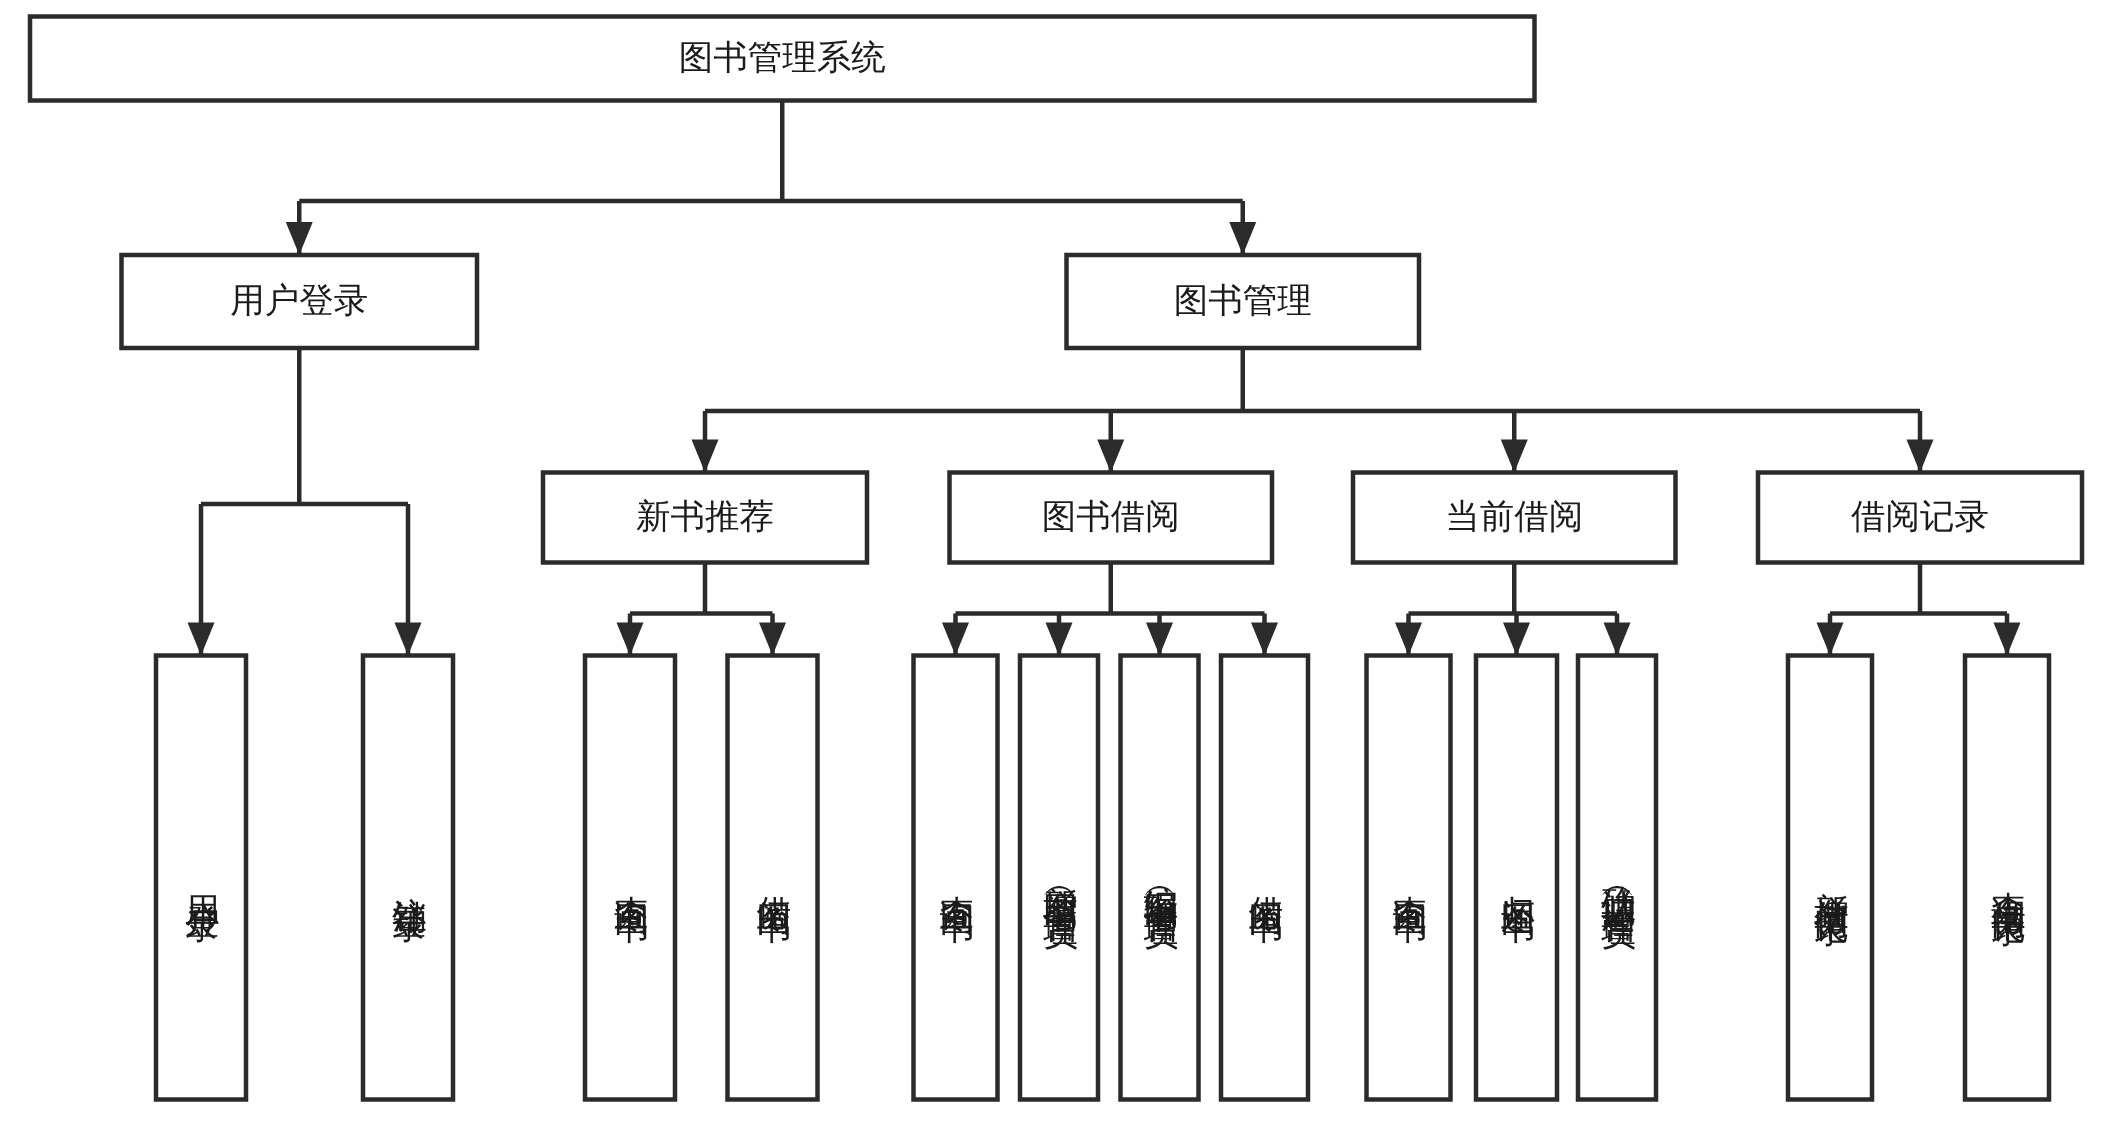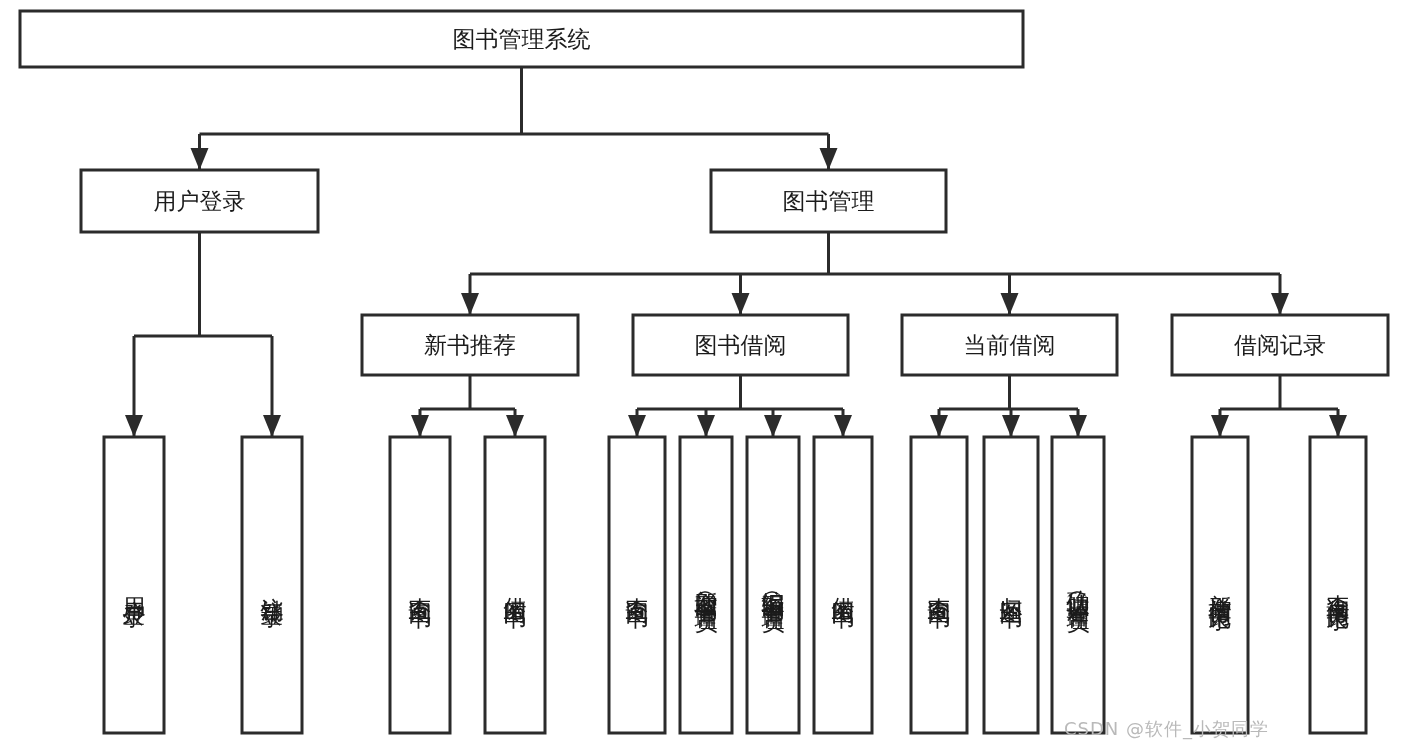--- a/index.html
+++ b/index.html
@@ -174,14 +174,13 @@
         <span class="vert-text">确认归还（管理员）</span>
       </div>
       <div class="vert-wrap" style="left: 1192px; top: 437px; width: 56px; height: 296px;">
         <span class="vert-text">新增借阅记录</span>
       </div>
       <div class="vert-wrap" style="left: 1310px; top: 437px; width: 56px; height: 296px;">
         <span class="vert-text">查询借阅记录</span>
       </div>
     </div>
 
-  <div id="watermark">CSDN @软件_小贺同学</div>
 </div>
 
 </body></html>

